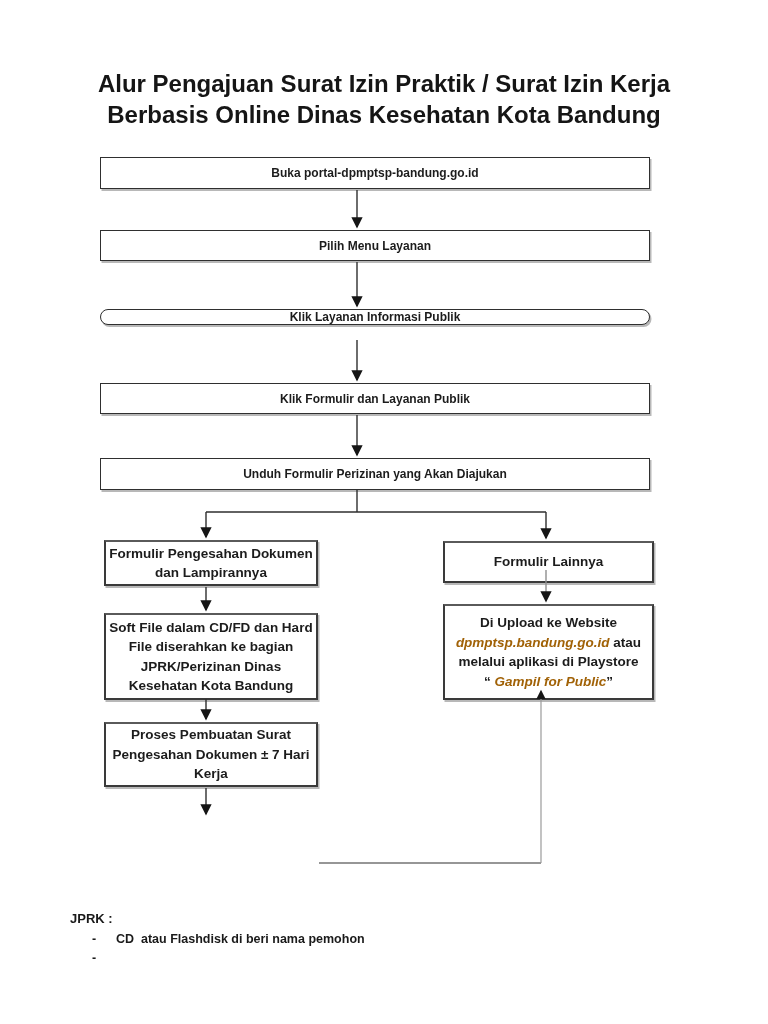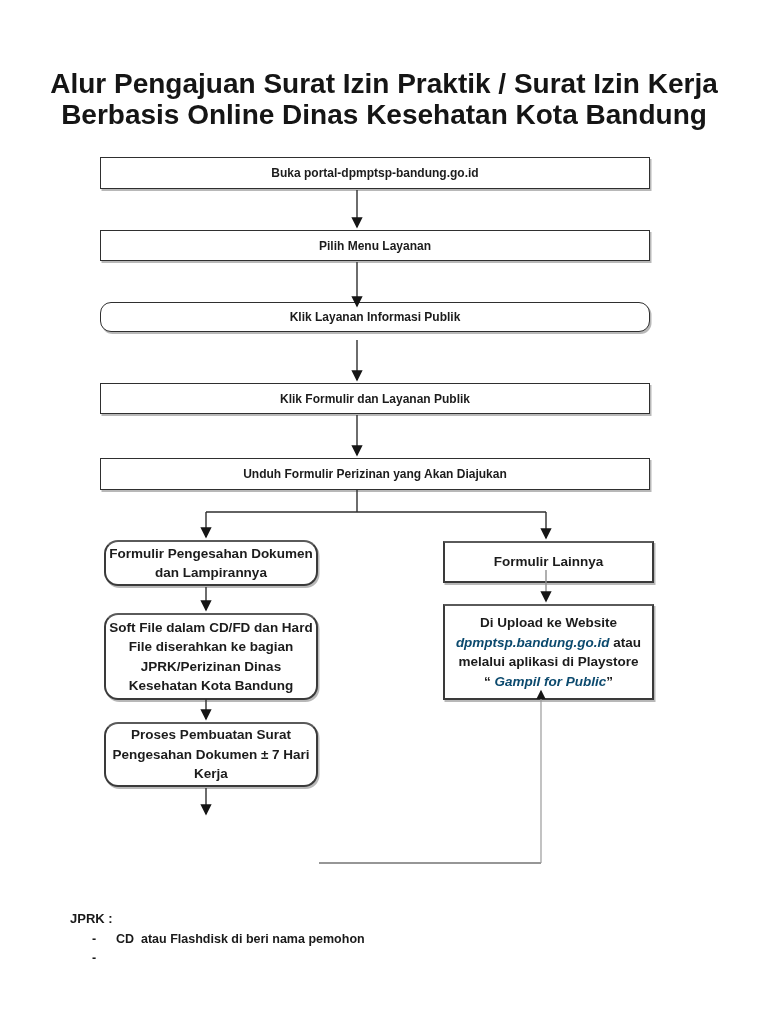--- a/index.html
+++ b/index.html
@@ -8,48 +8,48 @@
     position:relative;
     width:768px; height:1024px;
     background:#ffffff;
     font-family:"Liberation Sans","DejaVu Sans",sans-serif;
     color:#1f1f1f;
     overflow:hidden;
   }
   .title {
     position:absolute; left:40px; top:68px; width:688px;
     text-align:center;
-    font-size:28px; line-height:31px; font-weight:700; color:#151515;
+    font-size:24px; line-height:31px; font-weight:700; color:#151515;
   }
   .box {
     position:absolute;
     background:#ffffff;
     border:1.6px solid #2f2f2f;
     box-shadow:1.5px 2px 0 rgba(125,125,125,0.55);
     display:flex; align-items:center; justify-content:center;
     text-align:center;
     font-weight:700; color:#1c1c1c;
   }
   .mbox { left:100px; width:550px; font-size:12px; }
   .bbox { border:2px solid #3a3a3a; border-top-color:#5a5a5a; }
-  .lcol { left:104px; width:214px; font-size:13.5px; line-height:19.5px; padding:2px 3px;border-radius:14px; }
+  .lcol { left:104px; width:214px; font-size:13.5px; line-height:19.5px; padding:2px 3px; }
   .rcol { left:443px; width:211px; font-size:13.5px; line-height:19.5px; padding:19px 3px; }
   .b1 { top:157px; height:32px; }
   .b2 { top:230px; height:31px; }
-  .b3 { top:302px; height:30px;border-radius:11px; }
+  .b3 { top:309px; height:16px;border-radius:11px; }
   .b4 { top:383px; height:31px; }
   .b5 { top:458px; height:32px; }
   .l1 { top:540px; height:46px; }
   .l2 { top:613px; height:87px; }
   .l3 { top:722px; height:65px;text-align:center; }
   .l4 { top:817px; height:81px; }
   .r1 { top:541px; height:28px; }
   .r2 { top:604px; height:96px; flex-direction:column; }
   .r2 .ln { display:block; }
-  .blue { color:#0c4a6e; font-style:italic;margin-top:32px; }
+  .blue { color:#a16207; font-style:italic;margin-top:32px; }
   .arrows { position:absolute; left:0; top:0; pointer-events:none; }
   .note { position:absolute; left:70px; top:911px; width:620px; color:#1a1a1a; }
   .note-head { font-size:13px; font-weight:700; margin-bottom:4px; }
   .note-row { display:flex; font-size:12.5px; font-weight:700; line-height:19px; }
   .note-dash { width:24px; margin-left:22px; }
   .note-text { white-space:pre-wrap; }
 </style>
 </head>
 <body>
 

